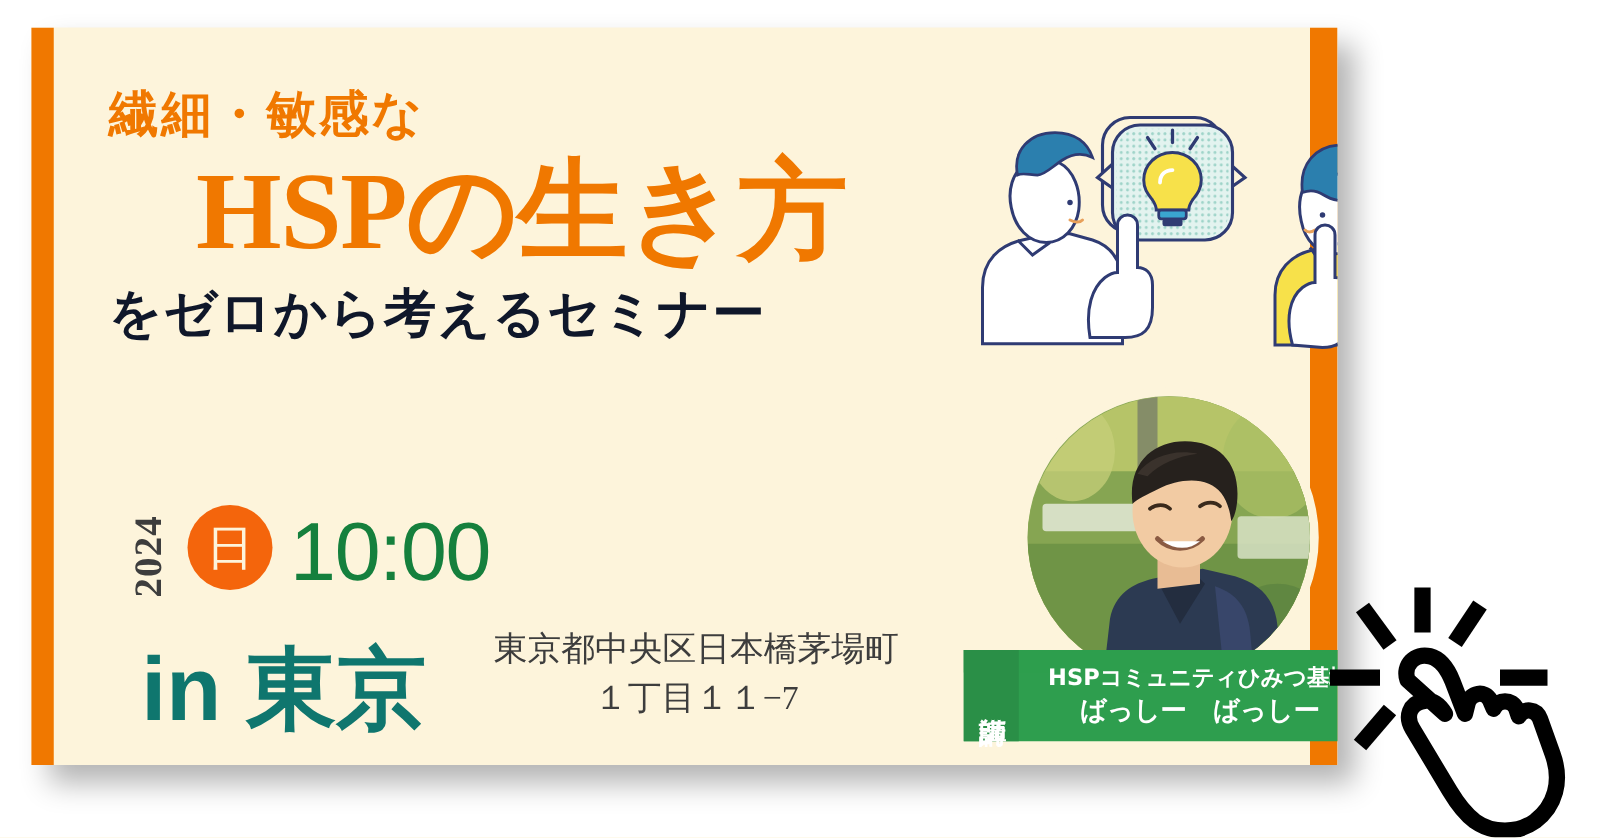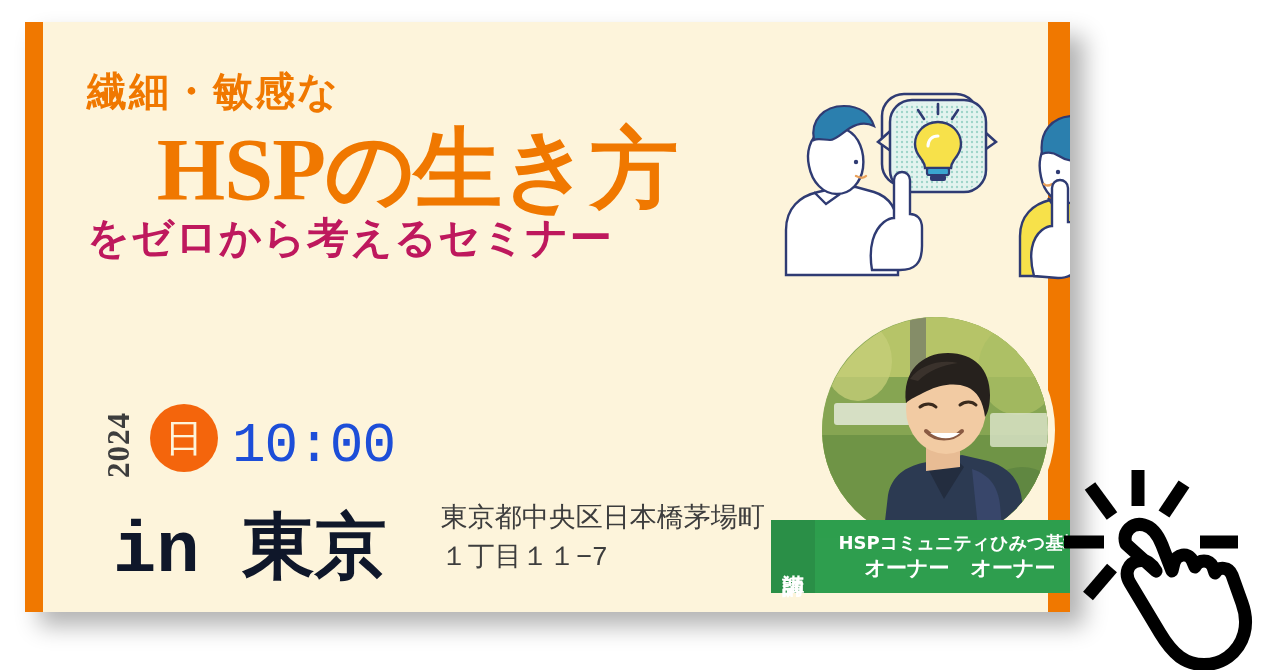--- a/index.html
+++ b/index.html
@@ -47,26 +47,27 @@
     font-weight:bold;
     font-size:88px;
     letter-spacing:-1px;
     color:#f07800;
     line-height:1.08;
     margin-top:8px;
     white-space:nowrap;
     text-align:center;
   }
   .sub-title{
-    font-family:Liberation Mono, monospace;
+    font-family:Liberation Sans, sans-serif;
     font-weight:bold;
     font-size:42px;
     letter-spacing:1px;
-    color:#be185d;
+    color:#0f172a;
     line-height:1.15;
+    margin-top:10px;
     white-space:nowrap;
   }
 
   
   .date-row{
     position:absolute;left:78px;top:352px;
     display:flex;align-items:flex-end;height:110px;
   }
   .year{
     font-family:"Liberation Serif","DejaVu Serif",serif;
@@ -94,48 +95,49 @@
     display:flex;align-items:center;justify-content:center;
     margin:0 14px 12px 12px;
     flex:0 0 auto;
   }
   .dow-circle span{
     font-family:"DejaVu Sans",sans-serif;
     font-size:38px;color:#fdf4db;line-height:1;
     font-weight:normal;
   }
   .time{
-    font-family:Liberation Mono, monospace;
-    font-size:56px;color:#1d4ed8;line-height:1;
+    font-family:Liberation Sans, sans-serif;
+    font-size:66px;color:#15803d;line-height:1;
     margin-bottom:10px;letter-spacing:-1px;
   }
 
   
   .place-wrap{
     position:absolute;left:80px;top:478px;
     display:flex;align-items:flex-end;
   }
   .place{
     position:relative;
-    font-family:Liberation Mono, monospace;
-    font-weight:bold;
-    font-size:72px;color:#0f172a;line-height:1;
+    font-family:Liberation Sans, sans-serif;
+    font-weight:bold;
+    font-size:72px;color:#0f766e;line-height:1;
     padding:0 8px 6px 8px;
     white-space:nowrap;
   }
   .place .hl{
     position:absolute;left:0;right:0;bottom:-4px;height:24px;
     background:#f5f078;z-index:-1;
   }
   .place .txt{position:relative;z-index:2;}
   .address{
-    font-family:Liberation Mono, monospace;
+    font-family:Liberation Serif, serif;
     font-size:27px;color:#3d3d3d;line-height:1.45;
     margin-left:46px;margin-bottom:16px;
     white-space:nowrap;
+    text-align:center;
   }
 
   
   .illust{position:absolute;left:745px;top:58px;width:330px;height:215px;}
 
   
   .photo{
     position:absolute;left:790px;top:288px;
     width:240px;height:240px;border-radius:50%;
     border:7px solid #fdf4db;
@@ -327,21 +329,21 @@
   </div>
 
   <div class="speaker-banner">
     <div class="sp-bg"></div>
     <div class="sp-bg-top"></div>
     <div class="sp-label">
       <span>講師</span>
     </div>
     <div class="sp-text">
       <div class="sp-line1">HSPコミュニティひみつ基地</div>
-      <div class="sp-line2">オーナー　オーナー</div>
+      <div class="sp-line2">ばっしー　ばっしー</div>
     </div>
   </div>
 
 </div>
 
 <div class="cursor">
   <svg viewBox="0 0 220 232" width="220" height="232">
     <g fill="none" stroke="#000000" stroke-width="13" stroke-linecap="butt">
       <line x1="78" y1="32" x2="78" y2="68"></line>
       <line x1="30" y1="48" x2="52" y2="78"></line>

